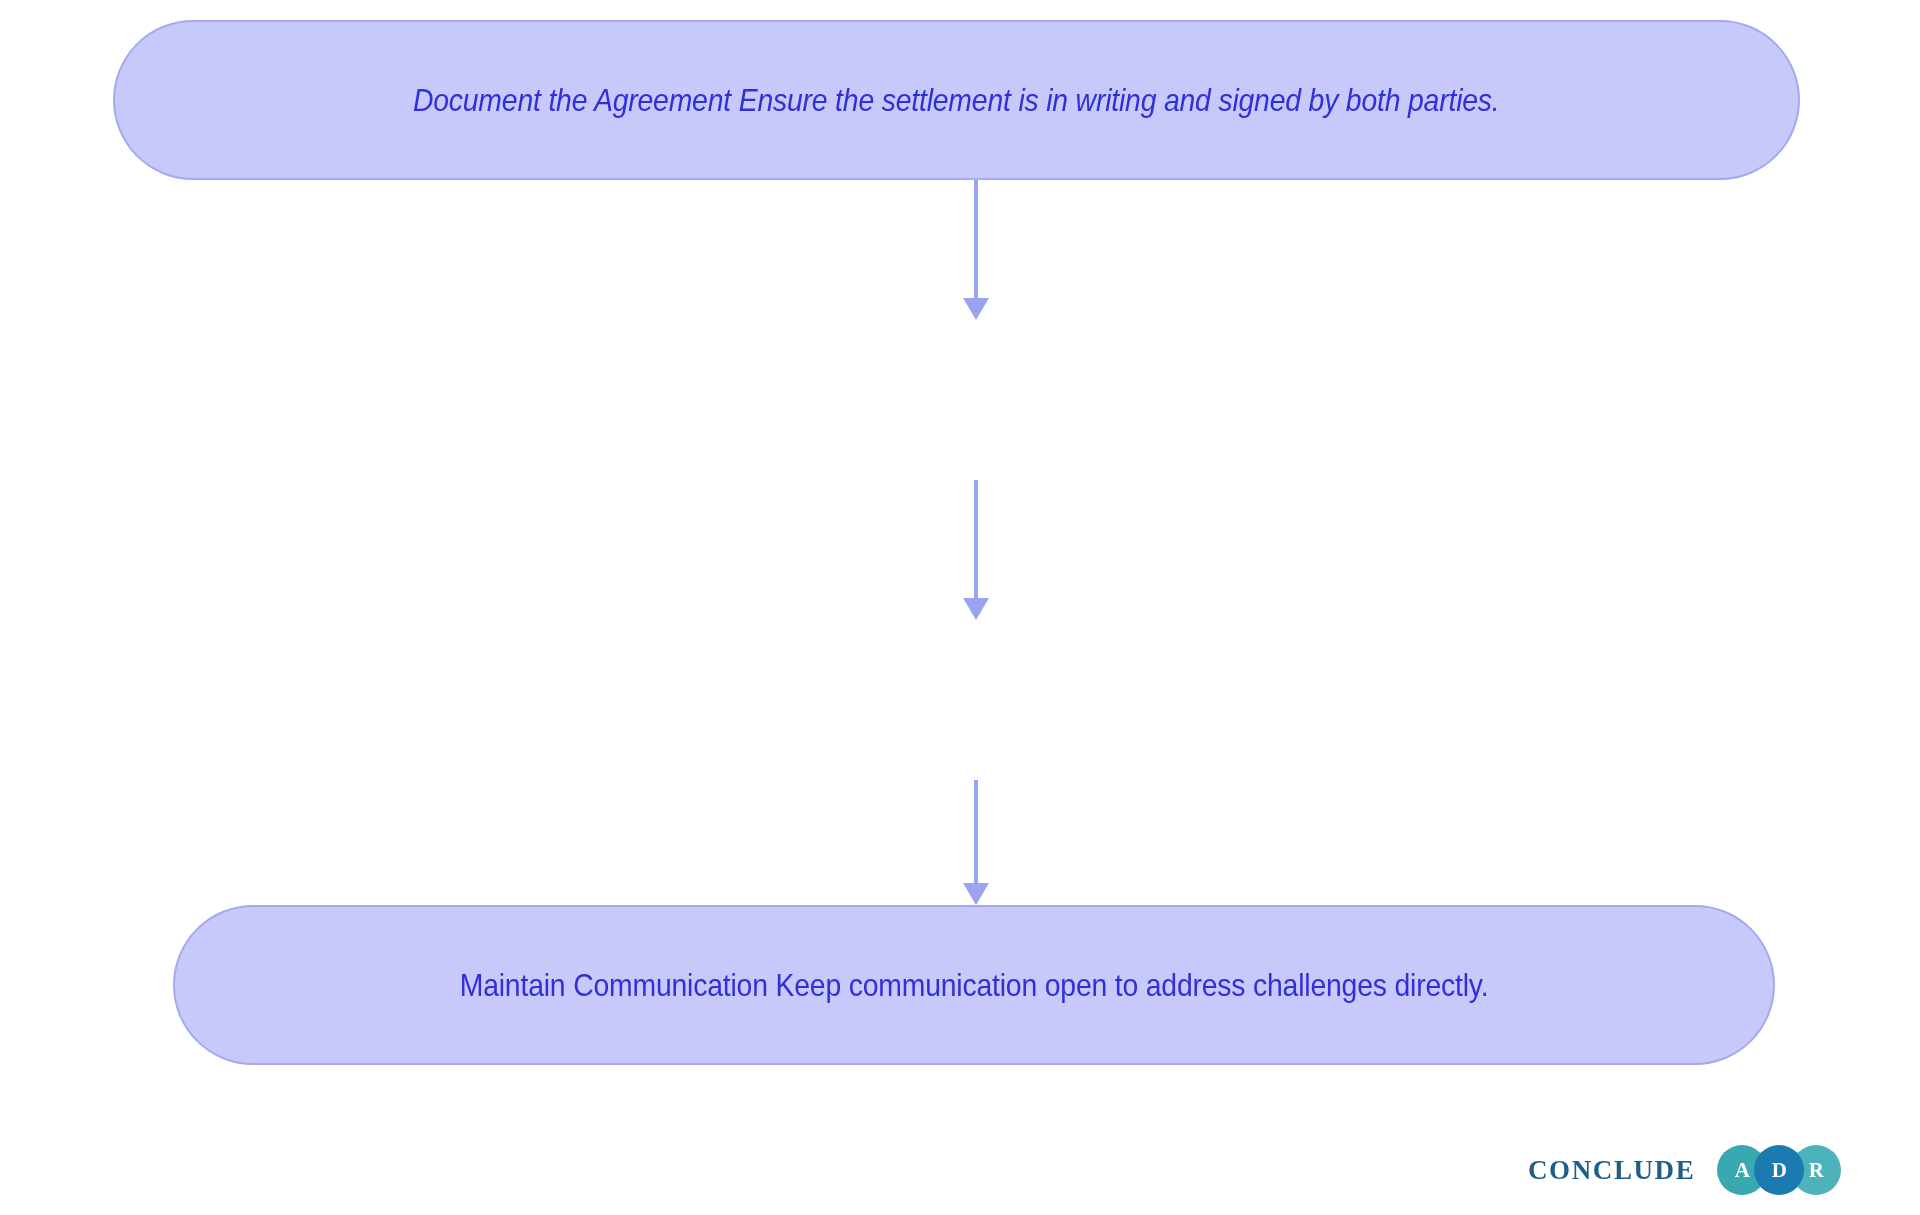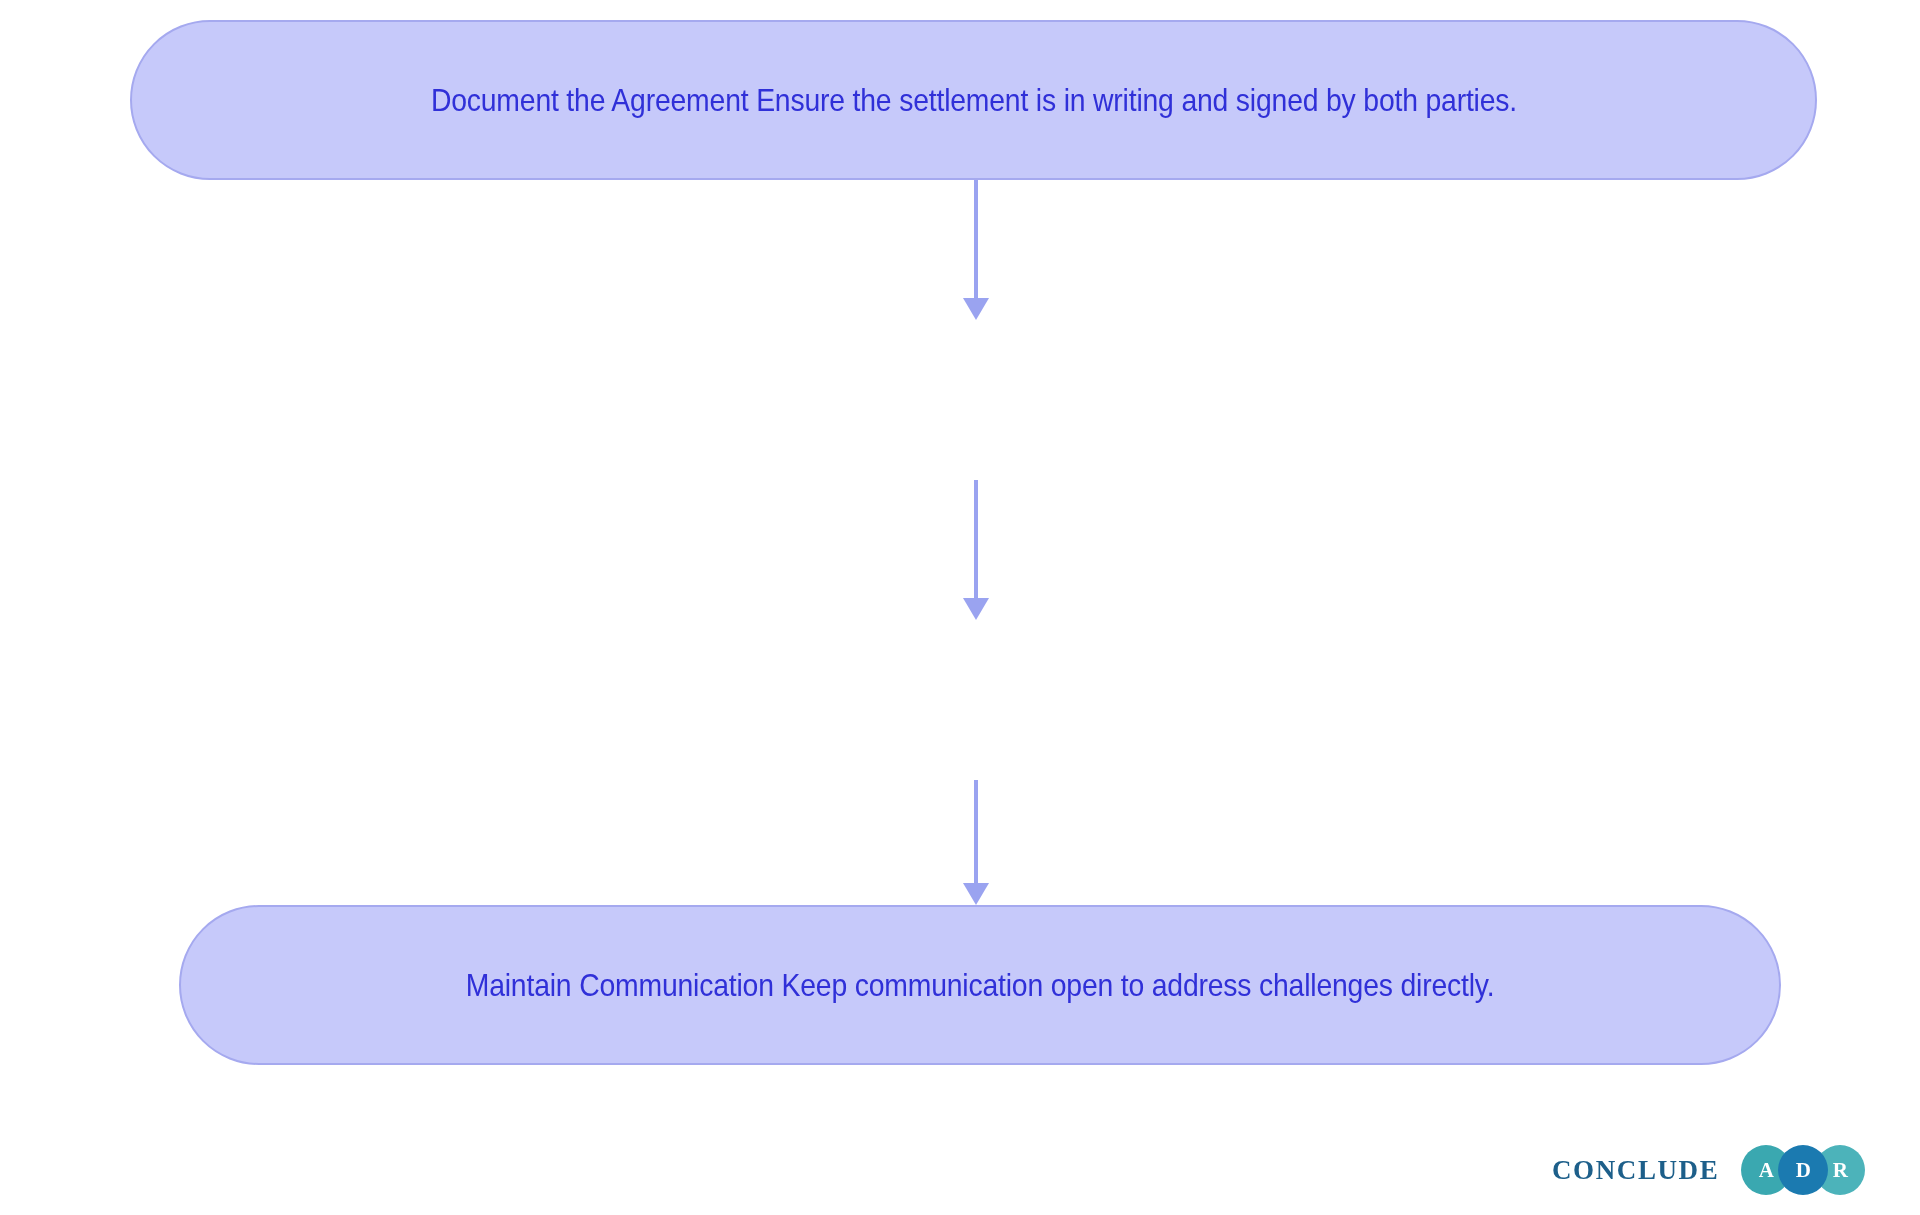--- a/index.html
+++ b/index.html
@@ -41,24 +41,24 @@
     font-size: 30.5px;
     font-weight: 400;
     line-height: 1.25;
     letter-spacing: -0.2px;
     text-align: center;
     white-space: nowrap;
     transform: scaleX(0.93);
     transform-origin: center center;
   }
 
-  #node-0 { left: 130px;  top: 20px;   width: 1687px; }
+  #node-0 { left: 113px;  top: 20px;   width: 1687px; font-style: italic; }
   #node-1 { left: 258px;  top: 320px;  width: 1432px; }
   #node-2 { left: 388px;  top: 620px;  width: 1172px; }
-  #node-3 { left: 179px;  top: 905px;  width: 1602px; justify-content: center; }
+  #node-3 { left: 173px;  top: 905px;  width: 1602px; justify-content: center; }
 
   
   .connector {
     position: absolute;
     left: 963px;
     width: 26px;
   }
   .connector .stem {
     position: absolute;
     left: 11px;
@@ -97,21 +97,20 @@
     display: flex;
     align-items: center;
   }
   #logo-wordmark {
     color: #1d5f8a;
     font-family: "Liberation Serif", serif;
     font-size: 27px;
     font-weight: 700;
     letter-spacing: 1.6px;
     white-space: nowrap;
-    margin-left: 24px;
   }
   #logo-marks {
     position: relative;
     margin-left: 22px;
     width: 124px;
     height: 50px;
   }
   .logo-circle {
     position: absolute;
     top: 0;

